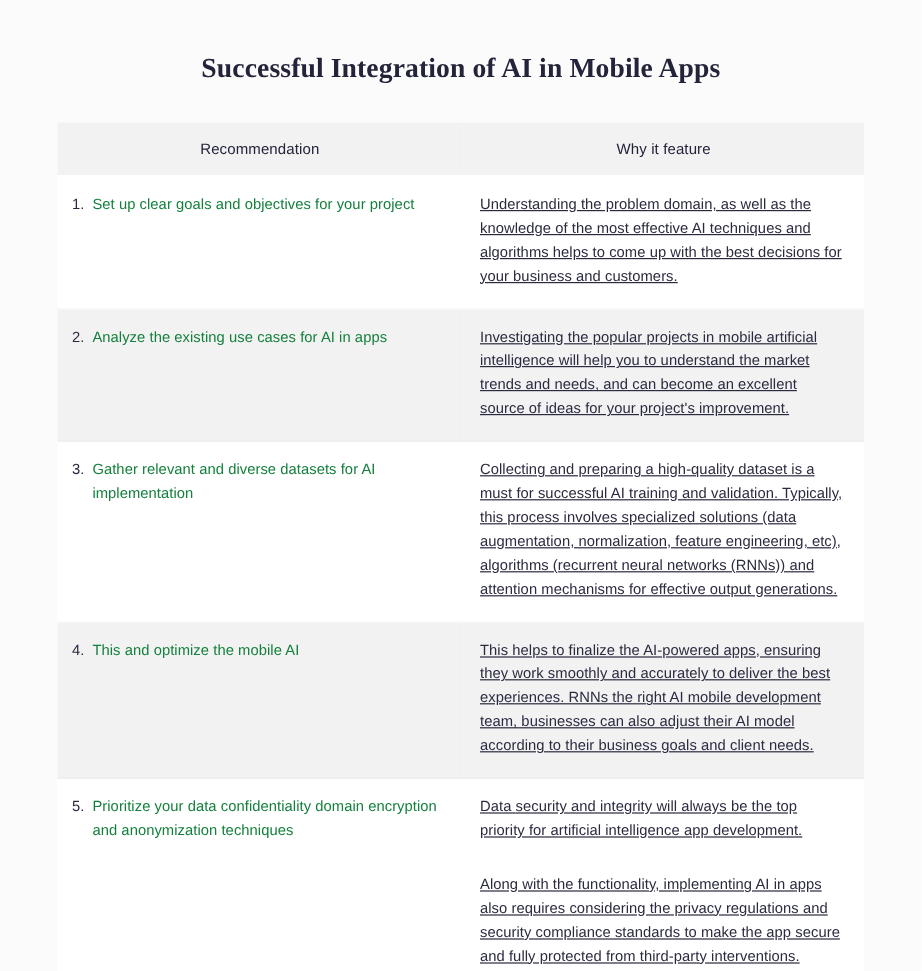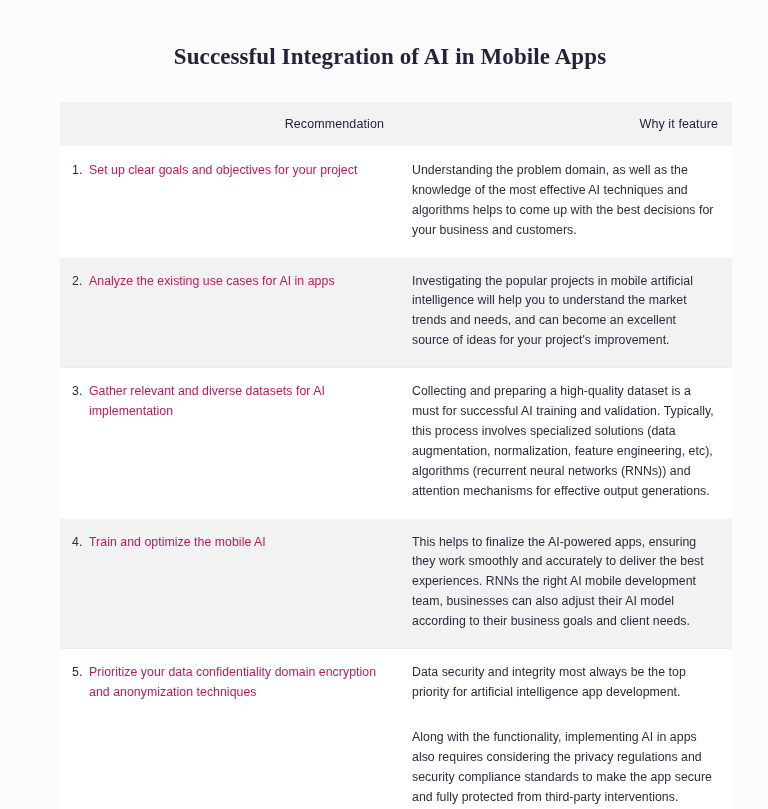--- a/index.html
+++ b/index.html
@@ -12,21 +12,20 @@
     background: #fbfbfc;
     font-family: "Liberation Sans", sans-serif;
     -webkit-font-smoothing: antialiased;
     overflow: hidden;
   }
   .page {
     position: relative;
     width: 768px;
     height: 710px;
     box-sizing: border-box;
-    padding-left: 12px;
   }
   .page-title {
     margin: 0;
     padding: 42px 48px 0 48px;
     text-align: center;
     font-family: "Liberation Serif", "DejaVu Serif", serif;
     font-size: 23px;
     font-weight: 700;
     line-height: 1.3;
     color: #23233a;
@@ -41,21 +40,21 @@
     width: 672px;
     border-collapse: collapse;
     table-layout: fixed;
     background: #ffffff;
   }
   table.data-table col.col-rec { width: 338px; }
   table.data-table col.col-why { width: 334px; }
 
   thead th {
     background: #f2f2f3;
-    text-align: right;
+    text-align: center;
     font-size: 12.5px;
     font-weight: 400;
     color: #23233a;
     padding: 15px 14px 15px 14px;
     vertical-align: middle;
     border: none;
     letter-spacing: 0.1px;
   }
   thead th.th-rec { padding-left: 13px; }
   thead th.th-why { padding-left: 14px; }
@@ -90,25 +89,26 @@
     align-items: flex-start;
   }
   .rec-num {
     flex: 0 0 auto;
     width: 17px;
     text-align: left;
     color: #2b2b40;
   }
   .rec-text {
     flex: 1 1 auto;
-    color: #be185d;
+    color: #15803d;
   }
   .why-cell {
     padding-left: 14px;
     padding-right: 16px;
+    text-decoration: underline;
   }
   .why-para {
     margin: 0;
   }
   .why-para + .why-para {
     margin-top: 25px;
   }
 </style>
 </head>
 <body>
@@ -160,36 +160,36 @@
               </div>
             </td>
             <td class="why-cell">
               <p class="why-para">Collecting and preparing a high-quality dataset is a must for successful AI training and validation. Typically, this process involves specialized solutions (data augmentation, normalization, feature engineering, etc), algorithms (recurrent neural networks (RNNs)) and attention mechanisms for effective output generations.</p>
             </td>
           </tr>
           <tr class="row-alt">
             <td class="rec-cell">
               <div class="rec-item">
                 <span class="rec-num">4.</span>
-                <span class="rec-text">Train and optimize the mobile AI</span>
+                <span class="rec-text">This and optimize the mobile AI</span>
               </div>
             </td>
             <td class="why-cell">
               <p class="why-para">This helps to finalize the AI-powered apps, ensuring they work smoothly and accurately to deliver the best experiences. RNNs the right AI mobile development team, businesses can also adjust their AI model according to their business goals and client needs.</p>
             </td>
           </tr>
           <tr class="row-plain">
             <td class="rec-cell">
               <div class="rec-item">
                 <span class="rec-num">5.</span>
                 <span class="rec-text">Prioritize your data confidentiality domain encryption and anonymization techniques</span>
               </div>
             </td>
             <td class="why-cell">
-              <p class="why-para">Data security and integrity most always be the top priority for artificial intelligence app development.</p>
+              <p class="why-para">Data security and integrity will always be the top priority for artificial intelligence app development.</p>
               <p class="why-para">Along with the functionality, implementing AI in apps also requires considering the privacy regulations and security compliance standards to make the app secure and fully protected from third-party interventions.</p>
             </td>
           </tr>
         </tbody>
     </table>
   </div>
 
 </div>
 
 </body></html>

